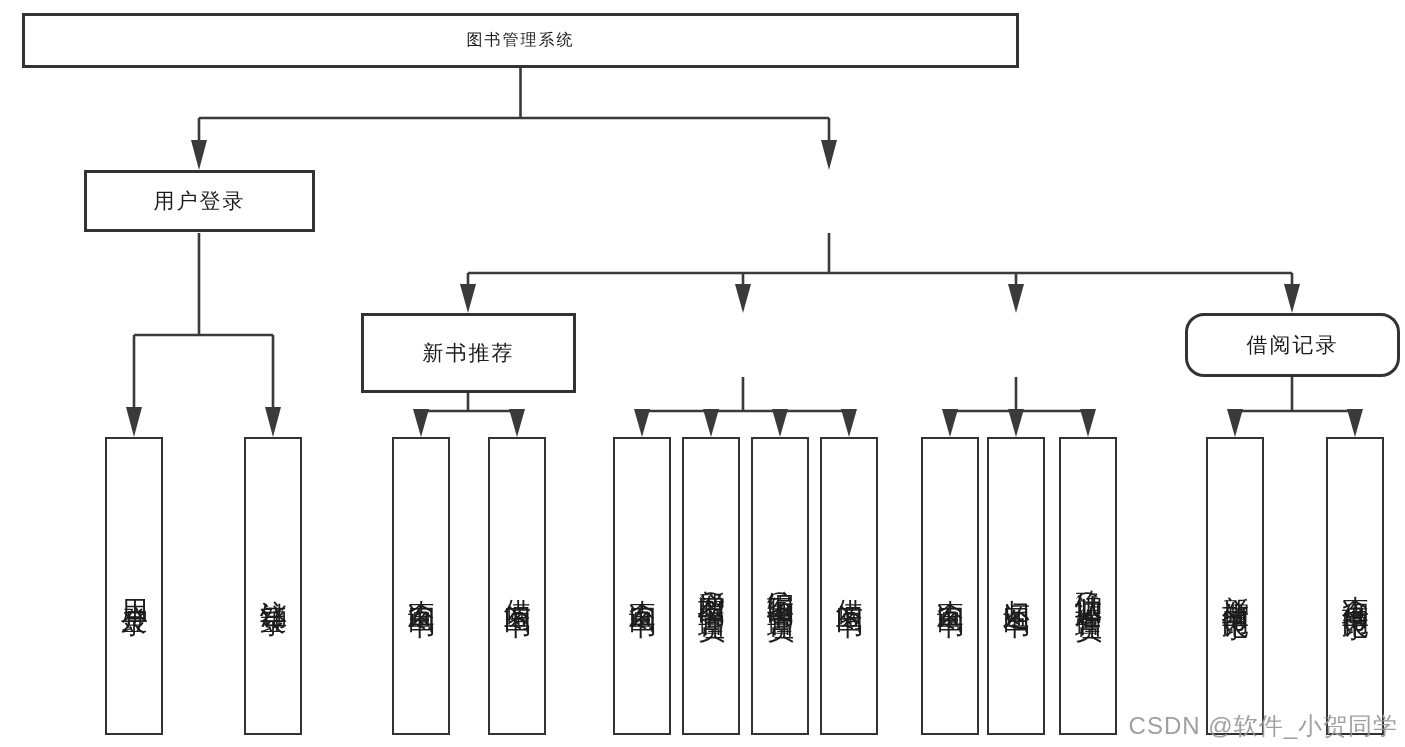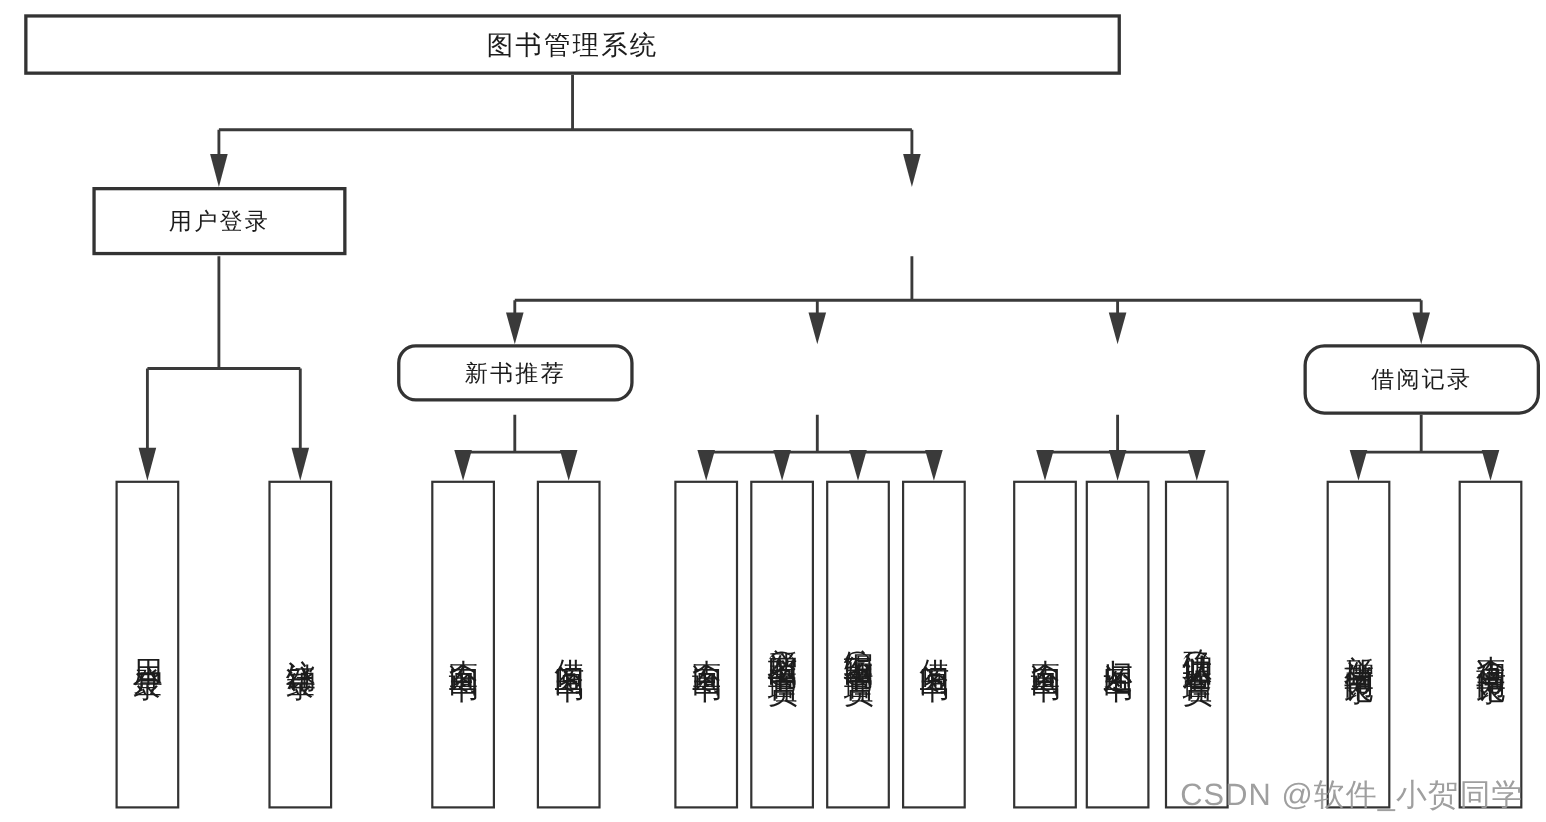--- a/index.html
+++ b/index.html
@@ -42,35 +42,35 @@
     align-items: center;
     justify-content: center;
     text-align: center;
   }
   .hbox {
     font-size: 21px;
     letter-spacing: 2px;
     white-space: nowrap;
   }
   .root-box {
-    font-size: 24px;
+    font-size: 16px;
   }
   .vbox {
     border-width: 2.5px;
     writing-mode: vertical-rl;
     text-orientation: mixed;
     font-size: 27px;
     letter-spacing: 4px;
     line-height: 1;
   }
   .watermark {
     position: absolute;
-    right: 20px;
+    right: 7px;
     bottom: 5px;
-    font-size: 28px;
+    font-size: 24px;
     letter-spacing: 1px;
     color: var(--watermark);
     white-space: nowrap;
     opacity: 0.95;
   }
 </style>
 </head>
 <body>
 
 <div class="canvas">
@@ -115,21 +115,21 @@
       <path d="M1292 377 V411 M1235 411 H1355"></path>
       <polygon points="1235,437 1227,409 1243,409"></polygon>
       <polygon points="1355,437 1347,409 1363,409"></polygon>
     </g>
   </svg>
 
   <div class="box hbox root-box" style="left:22px; top:13px; width:997px; height:55px;">图书管理系统</div>
 
   <div class="box hbox" style="left:84px; top:170px; width:231px; height:62px;">用户登录</div>
 
-  <div class="box hbox" style="left:361px; top:313px; width:215px; height:52px;border-radius:17px;">新书推荐</div>
+  <div class="box hbox" style="left:361px; top:313px; width:215px; height:80px;">新书推荐</div>
   <div class="box hbox" style="left:1185px; top:313px; width:215px; height:64px;border-radius:19px;">借阅记录</div>
 
   <div class="box vbox" style="left:105px; top:437px; width:58px; height:298px;">用户登录</div>
   <div class="box vbox" style="left:244px; top:437px; width:58px; height:298px;">注销登录</div>
 
   <div class="box vbox" style="left:392px; top:437px; width:58px; height:298px;">查询图书</div>
   <div class="box vbox" style="left:488px; top:437px; width:58px; height:298px;">借阅图书</div>
 
   <div class="box vbox" style="left:613px; top:437px; width:58px; height:298px;">查询图书</div>
   <div class="box vbox" style="left:682px; top:437px; width:58px; height:298px;">新增图书（管理员）</div>

